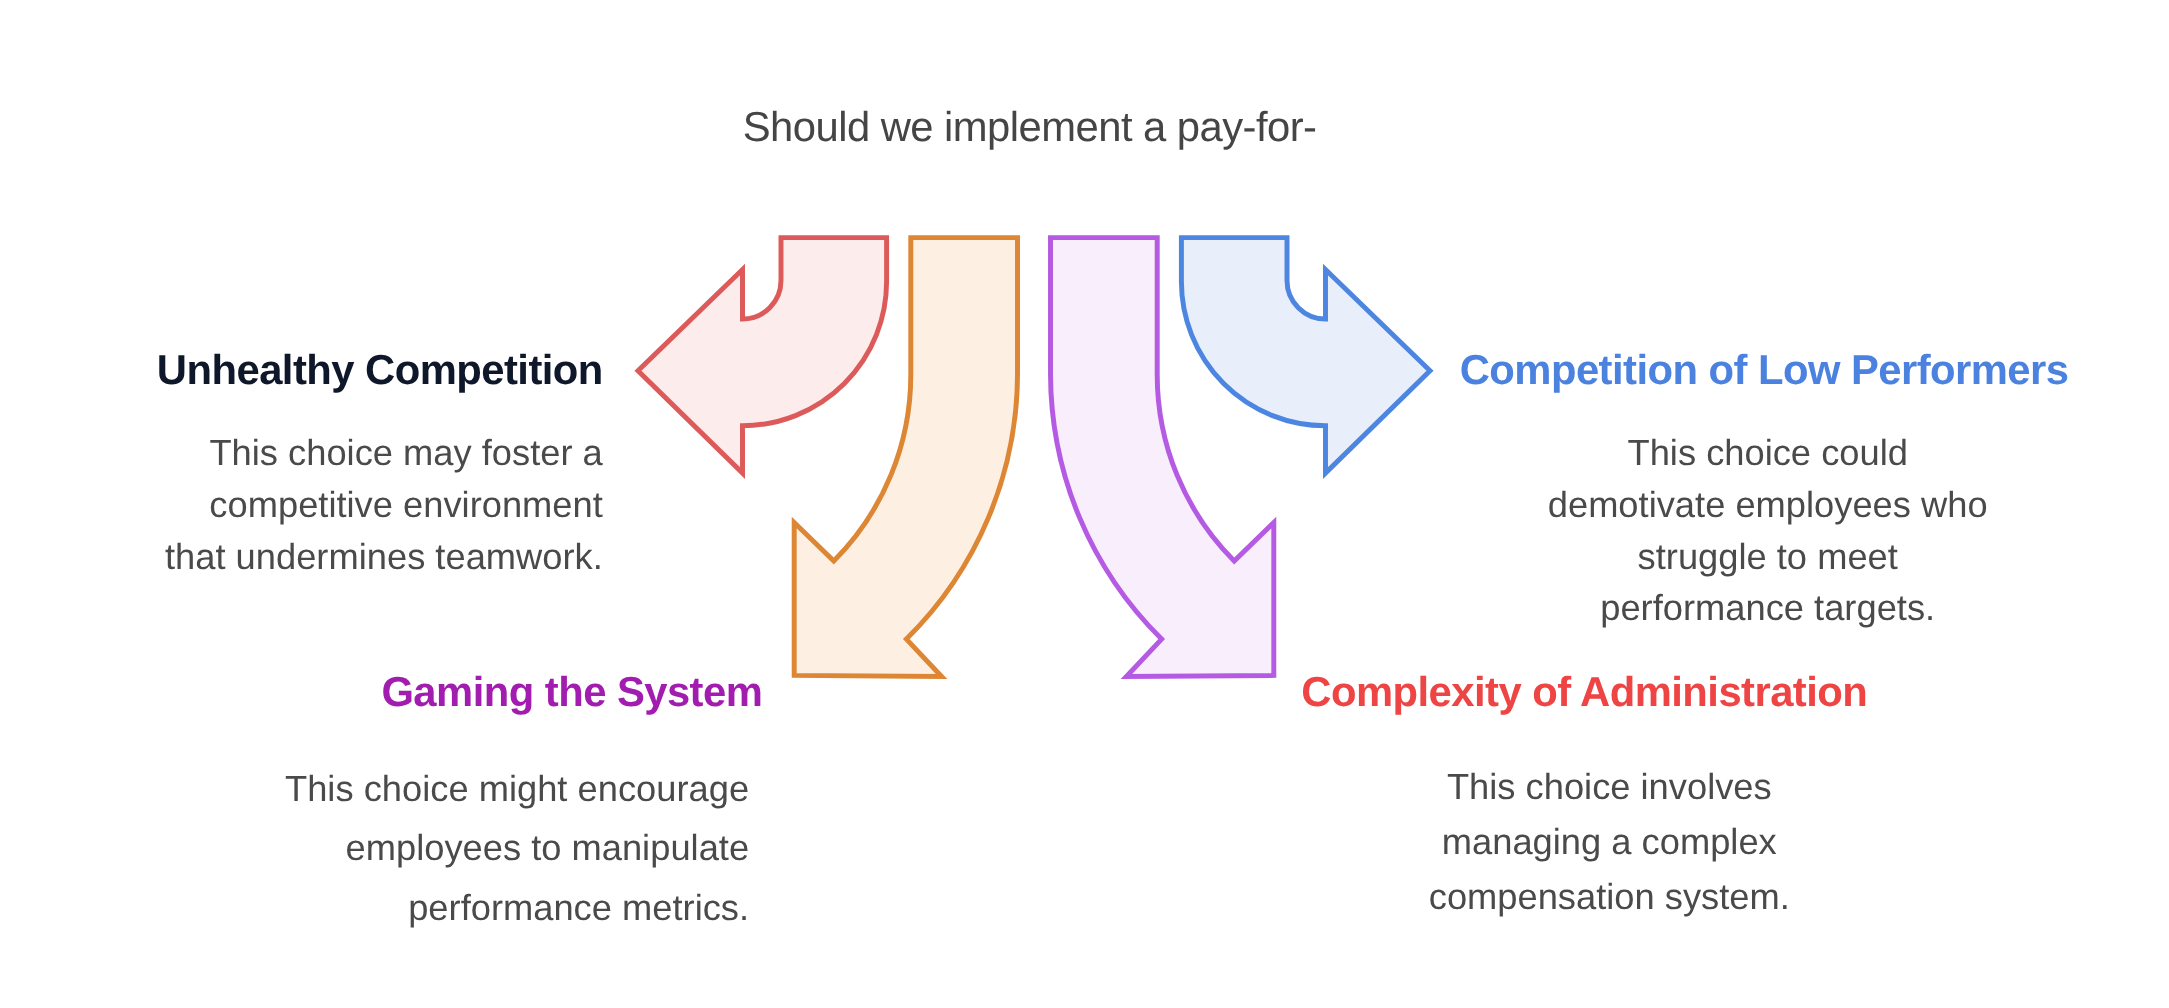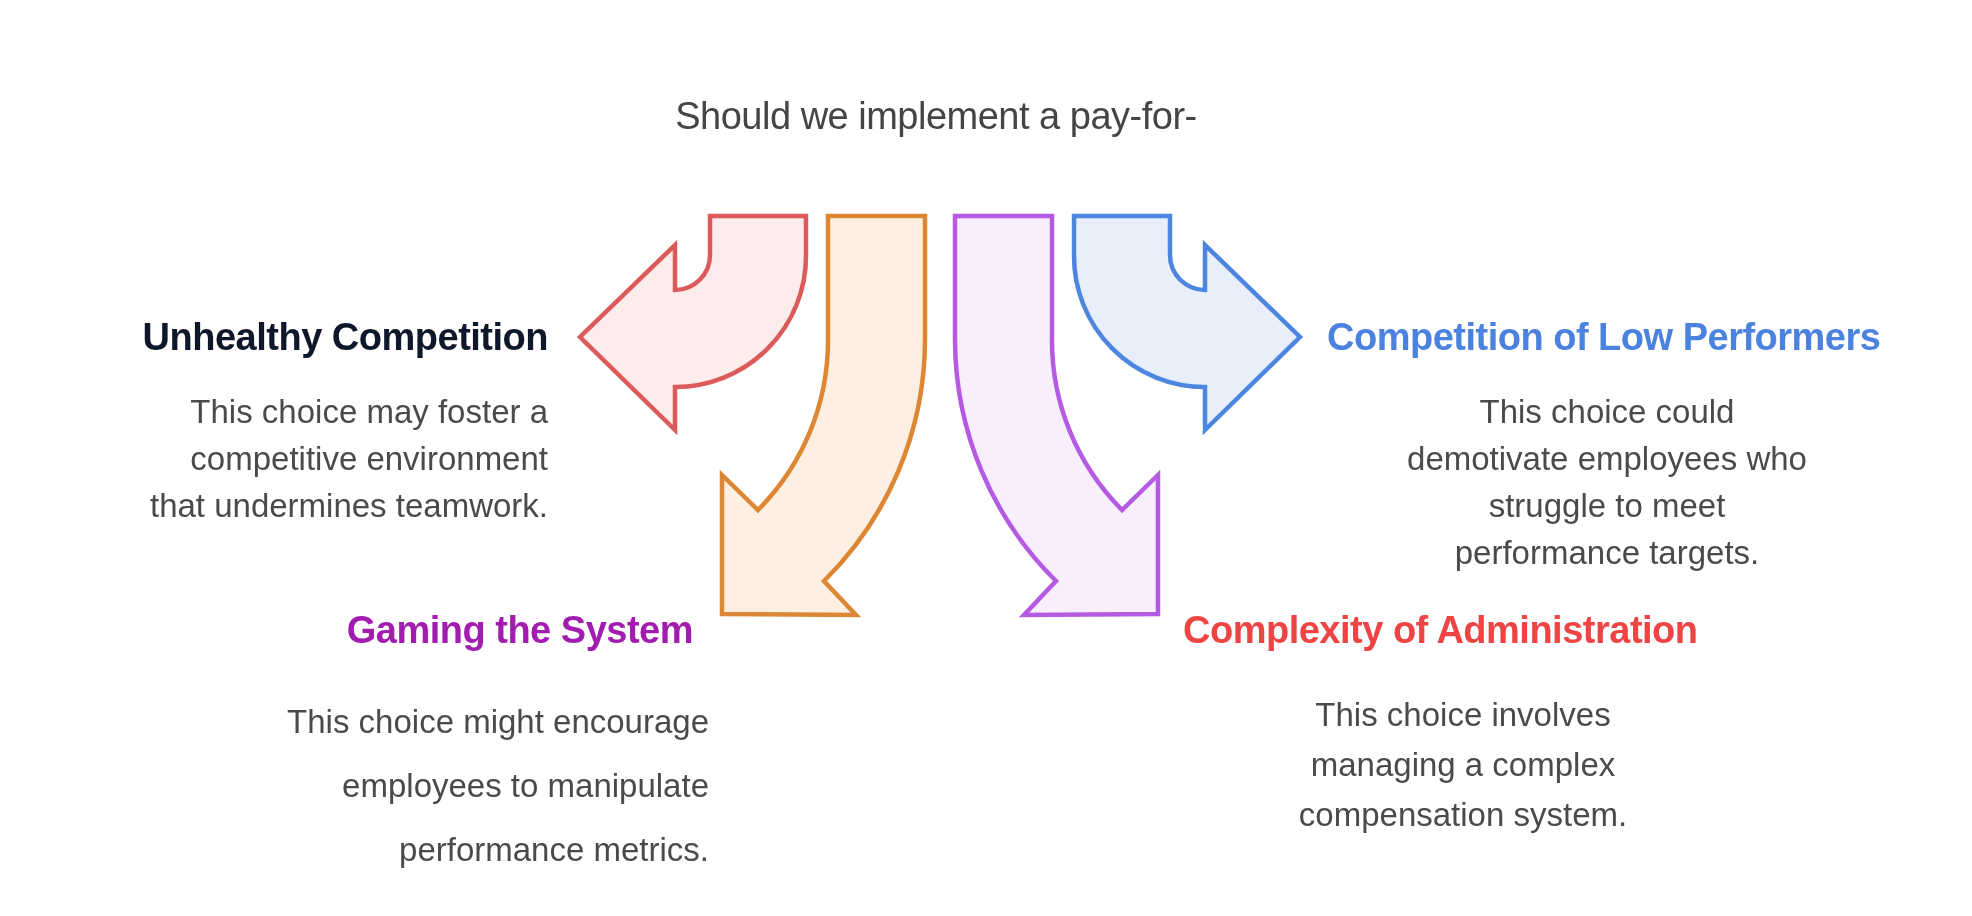--- a/index.html
+++ b/index.html
@@ -52,21 +52,21 @@
   
   .h-red  { left: 28px;  top: 315px; width: 520px; text-align: right; }
   .b-red  { left: 28px;  top: 388px; width: 520px; }
 
   
   .h-blue { left: 1327px; top: 315px; width: 620px; text-align: left; }
   .b-blue { left: 1327px; top: 388px; width: 560px; }
 
   
   .h-orange { left: 160px; top: 608px; width: 533px; text-align: right; }
-  .b-orange { left: 176px; top: 690px; width: 533px; line-height: 64px; }
+  .b-orange { left: 148px; top: 690px; width: 533px; line-height: 54px; }
 
   
   .h-purple { left: 1183px; top: 608px; width: 600px; text-align: left; }
   .b-purple { left: 1183px; top: 690px; width: 560px; line-height: 50px; }
 </style>
 </head>
 <body>
 
 <div class="canvas">
 

